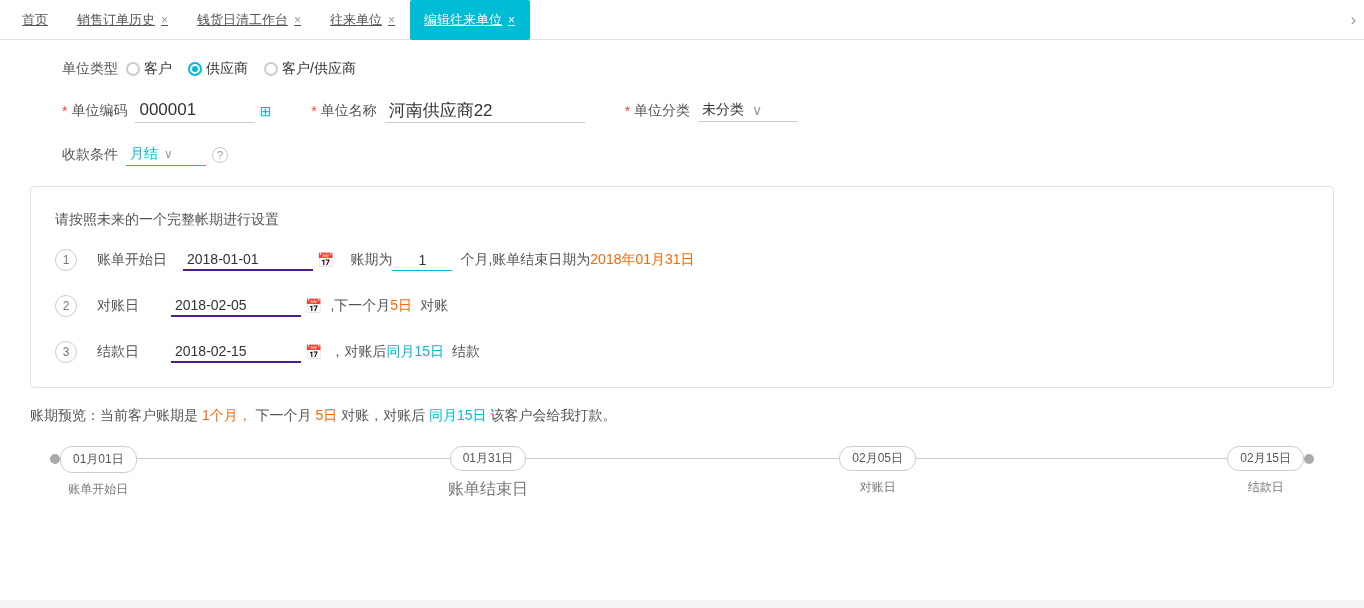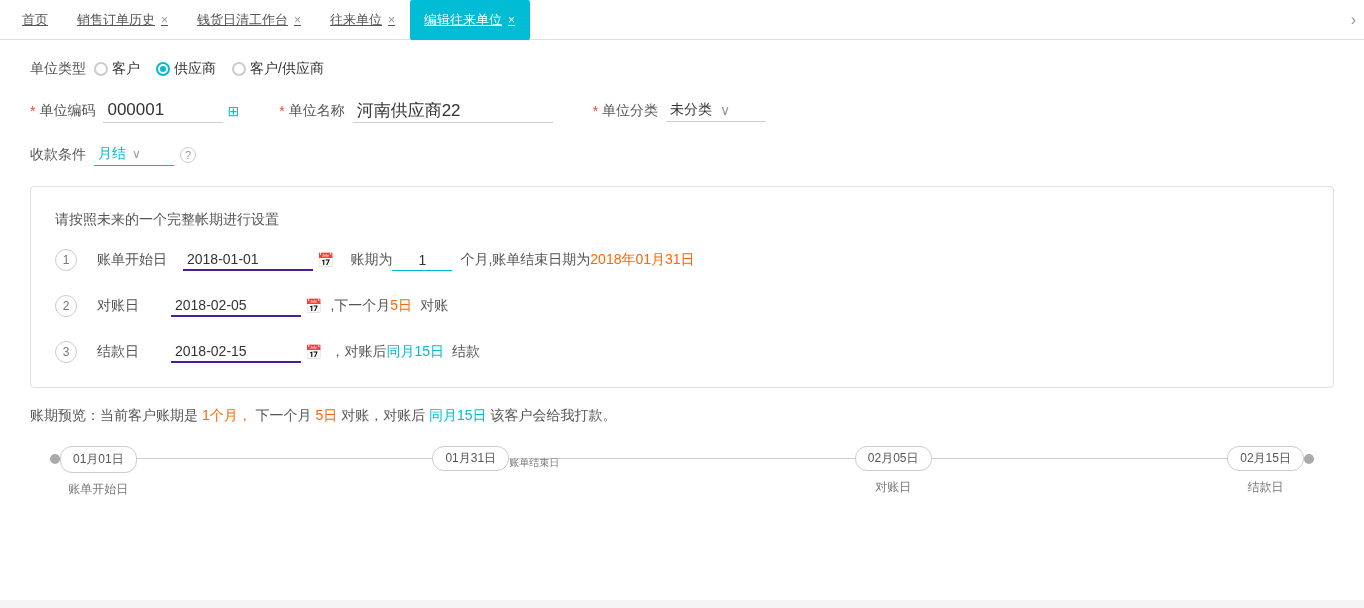--- a/index.html
+++ b/index.html
@@ -45,20 +45,21 @@
       padding: 20px 30px;
       min-height: 560px;
     }
 
     
     .form-row {
       display: flex;
       align-items: center;
       margin-bottom: 20px;
       flex-wrap: wrap;
+      margin-left: 32px;
     }
     .form-label {
       color: #555;
       margin-right: 8px;
       white-space: nowrap;
     }
     .required-star { color: #f44336; margin-right: 4px; }
 
     
     .radio-group {
@@ -360,23 +361,23 @@
 
       <div style="width:10px;height:10px;border-radius:50%;background:#aaa;margin-top:8px;flex-shrink:0;z-index:1;"></div>
 
       <div style="flex:1; display:flex; justify-content:space-between; align-items:flex-start; padding: 0 0;">
 
         <div style="display:flex;flex-direction:column;align-items:center;z-index:1;">
           <div style="border:1px solid #ccc;border-radius:12px;padding:4px 12px;font-size:12px;color:#555;background:#fff;white-space:nowrap;">01月01日</div>
           <div style="font-size:12px;color:#777;margin-top:8px;white-space:nowrap;">账单开始日</div>
         </div>
 
-        <div style="display:flex;flex-direction:row;align-items:center;z-index:1;">
+        <div style="display:flex;flex-direction:column;align-items:center;z-index:1;">
           <div style="border:1px solid #ccc;border-radius:12px;padding:3px 12px;font-size:12px;color:#555;background:#fff;white-space:nowrap;">01月31日</div>
-          <div style="font-size:10px;color:#777;margin-top:8px;white-space:nowrap;">账单结束日</div>
+          <div style="font-size:16px;color:#777;margin-top:8px;white-space:nowrap;">账单结束日</div>
         </div>
 
         <div style="display:flex;flex-direction:column;align-items:center;z-index:1;">
           <div style="border:1px solid #ccc;border-radius:12px;padding:3px 12px;font-size:12px;color:#555;background:#fff;white-space:nowrap;">02月05日</div>
           <div style="font-size:12px;color:#777;margin-top:8px;white-space:nowrap;">对账日</div>
         </div>
 
         <div style="display:flex;flex-direction:column;align-items:center;z-index:1;">
           <div style="border:1px solid #ccc;border-radius:12px;padding:3px 12px;font-size:12px;color:#555;background:#fff;white-space:nowrap;">02月15日</div>
           <div style="font-size:12px;color:#777;margin-top:8px;white-space:nowrap;">结款日</div>

